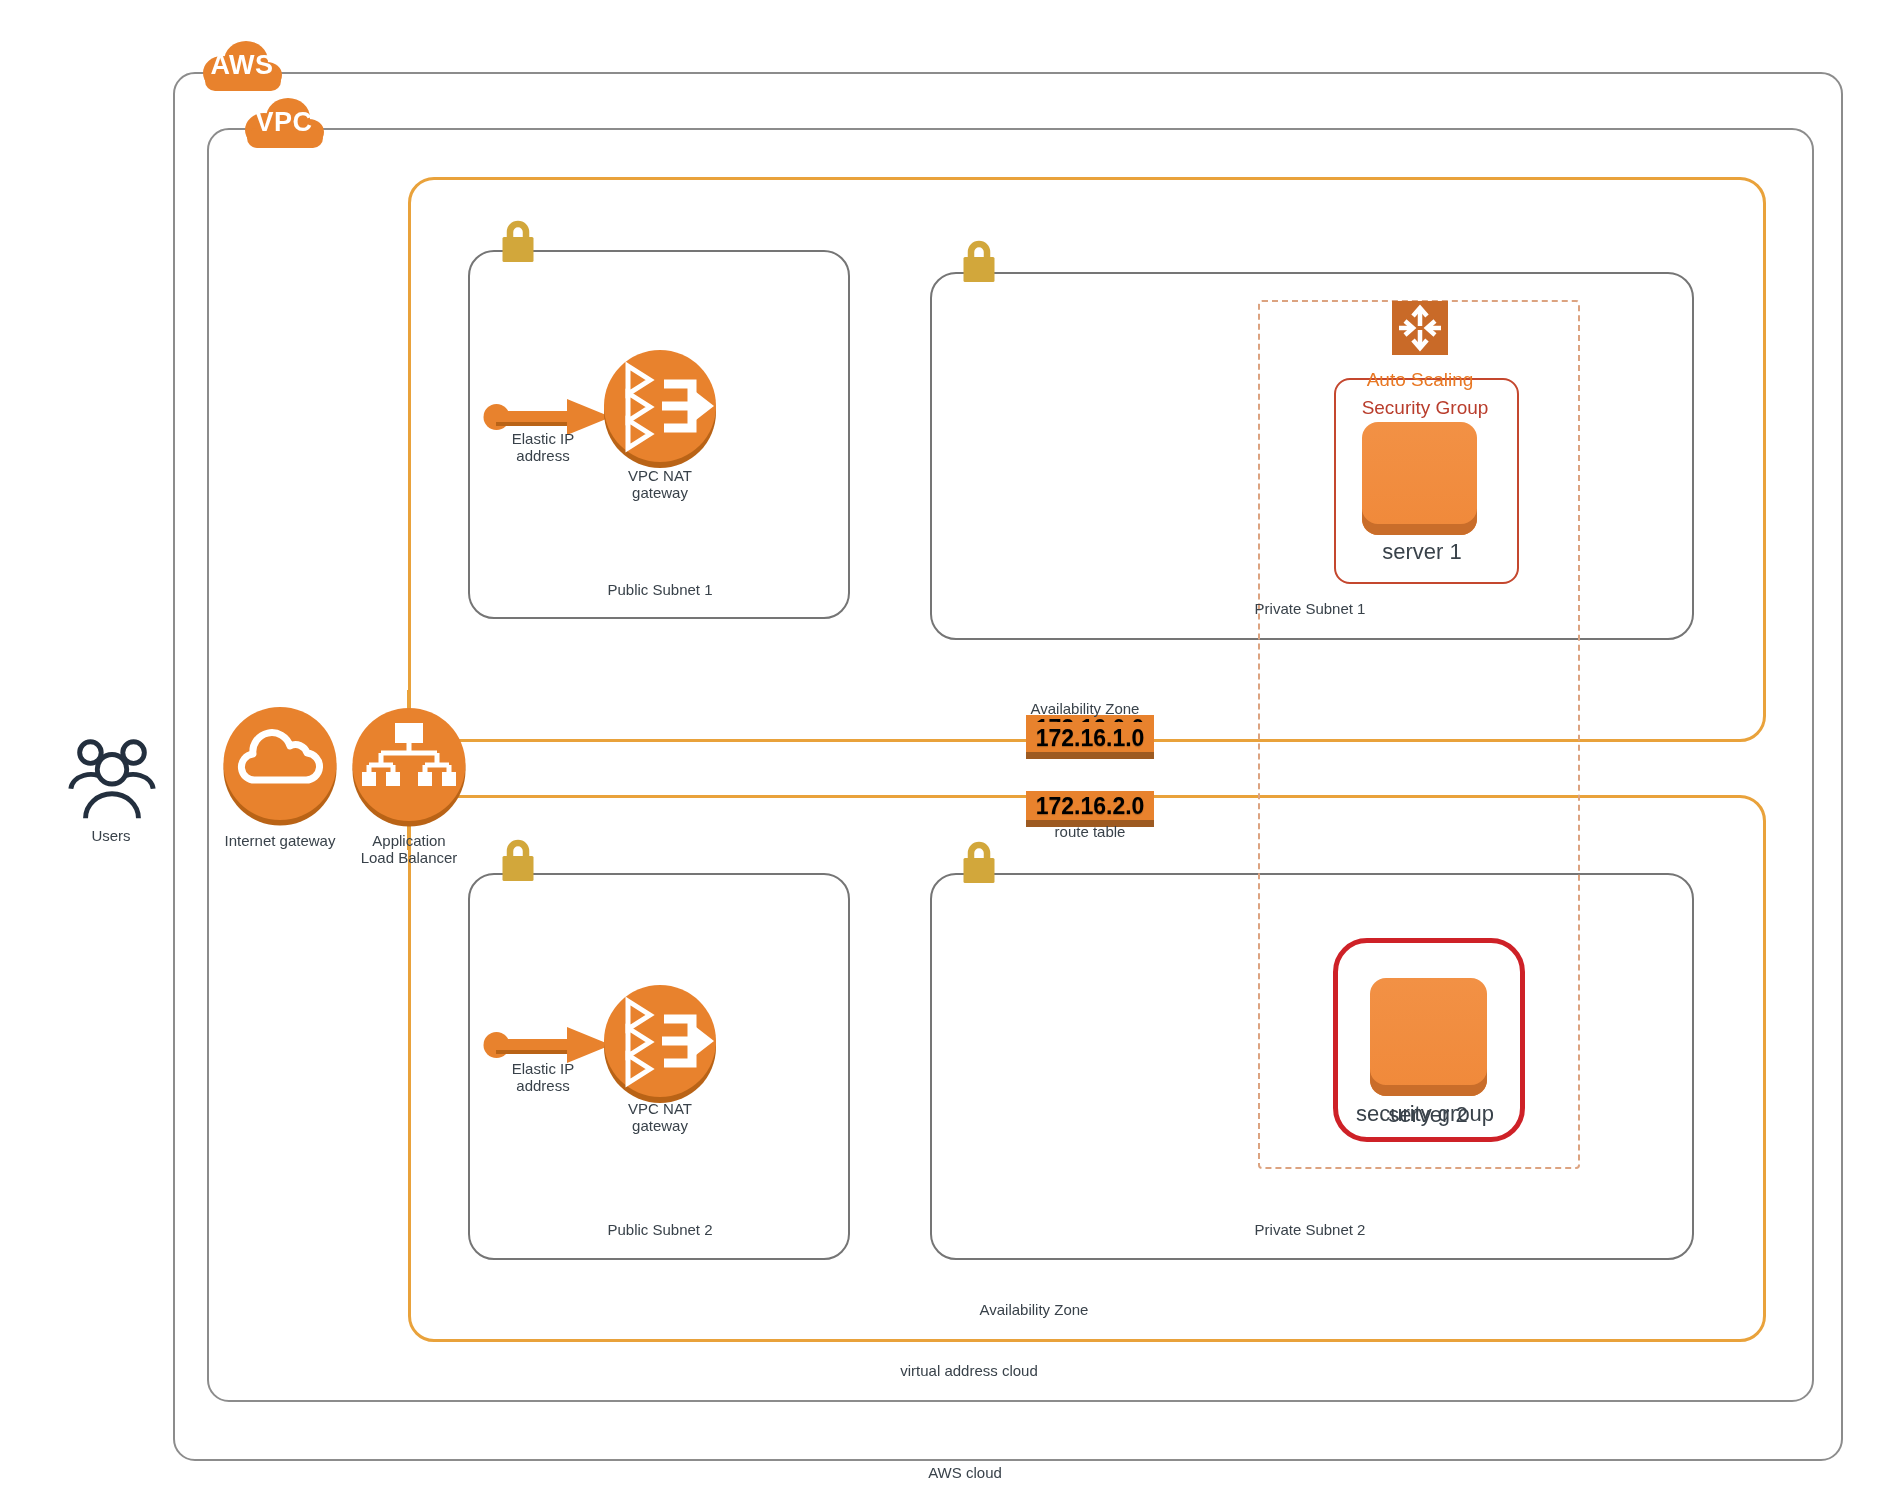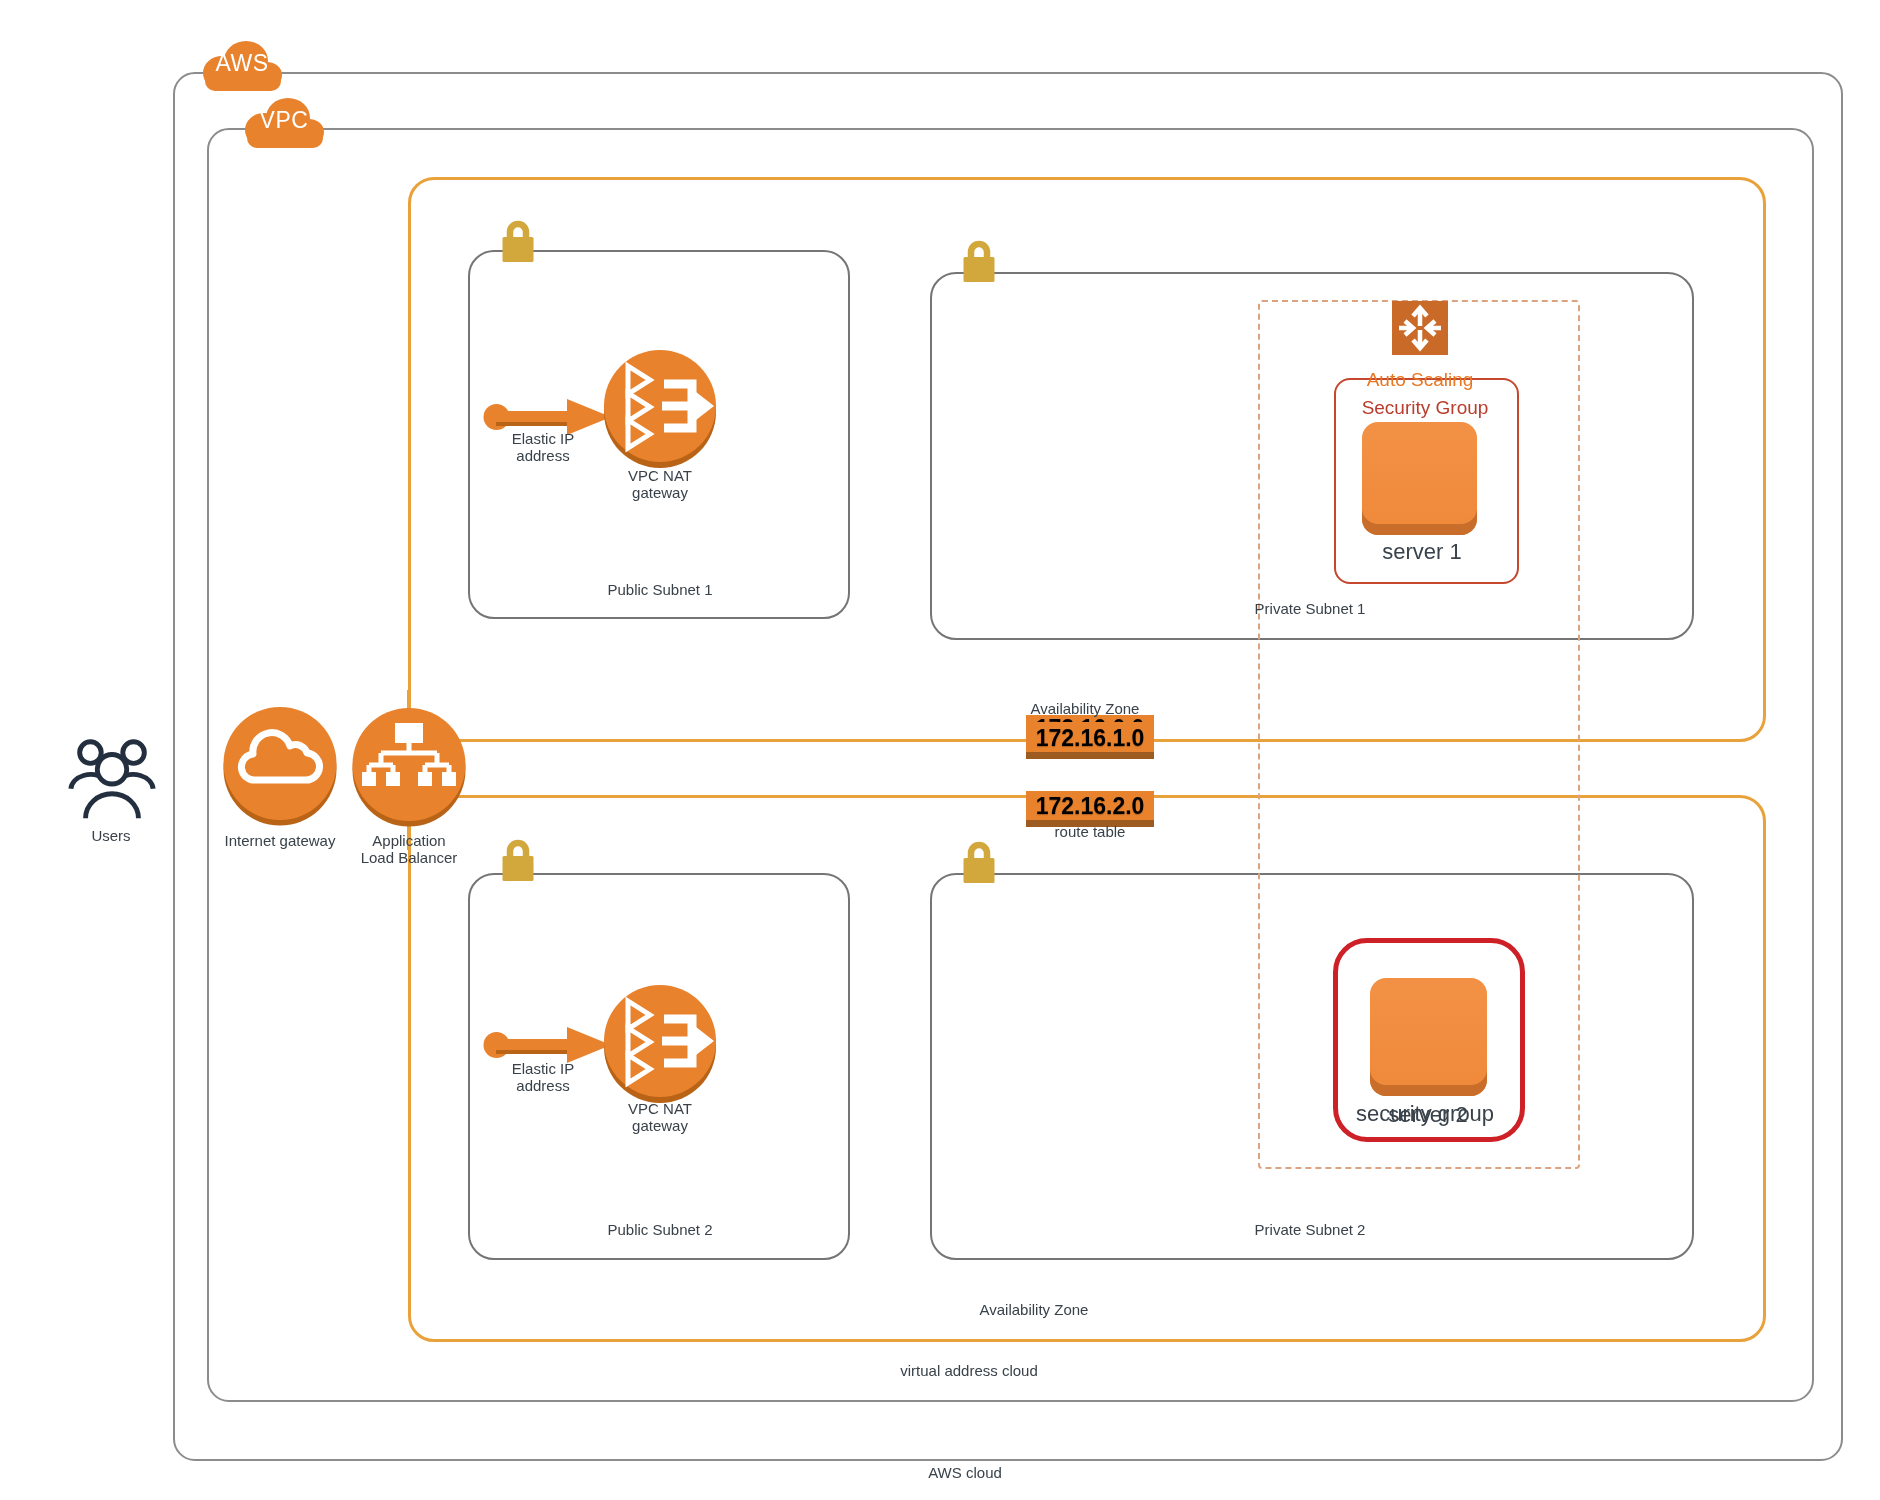--- a/index.html
+++ b/index.html
@@ -14,21 +14,21 @@
   .sg2-box{border:5px solid var(--sg2-border,#CE2127);border-radius:34px;}
   .lbl{position:absolute;text-align:center;font-size:15px;line-height:1.14;color:var(--text,#39424A);}
   .lbl.small{font-size:19px;}
   .lbl.srv{font-size:22px;}
   .vline{position:absolute;background:var(--az-border,#E9A23B);}
   .icon{position:absolute;}
   .icon svg{display:block;width:100%;height:100%;}
   .badge{position:absolute;}
   .badge svg{display:block;width:100%;height:100%;}
   .badge span{position:absolute;left:0;top:17px;width:100%;text-align:center;
-              color:#fff;font-weight:normal;font-size:23px;letter-spacing:.5px;}
+              color:#fff;font-weight:bold;font-size:27px;letter-spacing:.5px;}
   .rt-bar{position:absolute;left:1026px;width:128px;background:var(--orange,#E8822D);
           box-shadow:inset 0 -7px 0 var(--bar-edge,#9D5A21);
           display:flex;align-items:center;justify-content:center;
           color:#000000;font-weight:bold;font-size:23px;padding-bottom:5px;box-sizing:border-box;
           text-shadow:0 1px 1px rgba(0,0,0,.25);}
   .server{position:absolute;border-radius:16px;
           background:linear-gradient(180deg,#F29145 0%,var(--server-fill,#F0893A) 100%);
           box-shadow:inset 0 -11px 0 var(--server-edge,#C96D2A);}
 </style>
 </head>

